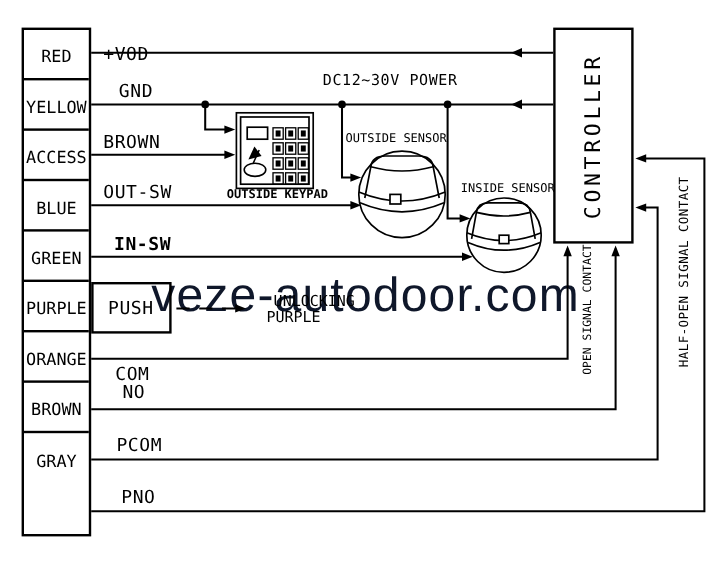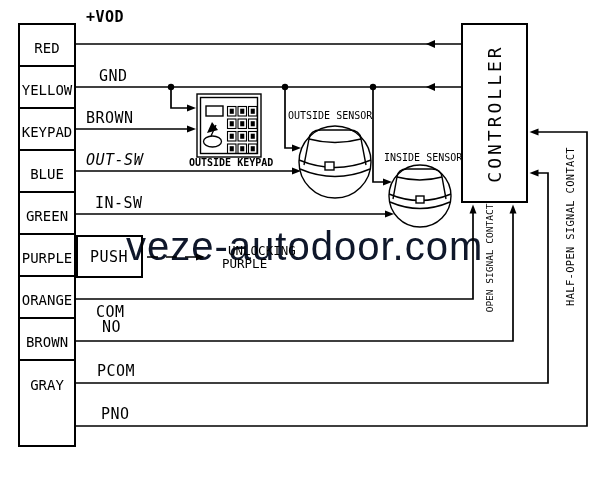--- a/index.html
+++ b/index.html
@@ -20,22 +20,22 @@
   .push-box{position:absolute;left:76px;top:235px;width:67px;height:43px;border:2px solid #000;
             box-sizing:border-box;z-index:3;background:transparent;}
   
   .controller-box{position:absolute;left:461px;top:23px;width:67px;height:180px;border:2px solid #000;
                   box-sizing:border-box;display:flex;align-items:center;justify-content:center;z-index:3;
                   background:transparent;}
   .controller-box span{transform:rotate(-90deg);white-space:nowrap;font-size:18px;letter-spacing:3px;}
   
   .lbl{position:absolute;white-space:nowrap;z-index:4;line-height:1.05;}
   .sig{font-size:15px;letter-spacing:0.5px;}
-  .s0{left:86px;top:10px;font-weight:bold;}  .s1{left:99px;top:69px;}  .s2{left:86px;top:111px;}
-  .s3{left:86px;top:153px;font-style:italic;} .s4{left:95px;top:196px;} .s5{left:90px;top:250px;}
+  .s0{left:86px;top:38px;}  .s1{left:99px;top:69px;}  .s2{left:86px;top:111px;}
+  .s3{left:86px;top:153px;} .s4{left:95px;top:196px;font-weight:bold;} .s5{left:90px;top:250px;}
   .s6{left:96px;top:305px;} .s7{left:102px;top:320px;} .s8{left:97px;top:364px;}
   .s9{left:101px;top:407px;}
   .power-lbl{left:269px;top:60px;font-size:12.5px;letter-spacing:0.5px;}
   .keypad-lbl{left:189px;top:158px;font-size:10px;font-weight:bold;}
   .osensor-lbl{left:288px;top:111px;font-size:10px;}
   .isensor-lbl{left:384px;top:153px;font-size:10px;}
   .unlock1{left:228px;top:244px;font-size:12.5px;}
   .unlock2{left:222px;top:257px;font-size:12.5px;}
   .open-lbl{left:436px;top:253px;font-size:9.5px;transform:rotate(-90deg);}
   .halfopen-lbl{left:491px;top:221px;font-size:10.5px;letter-spacing:0.3px;transform:rotate(-90deg);}
@@ -151,21 +151,21 @@
       <path d="M397,177 Q420,183 442,177" fill="none"></path>
       <path d="M389,194 Q420,207 451,194" fill="none"></path>
       <path d="M390,202 Q420,215 450,202" fill="none"></path>
       <rect x="416" y="196" width="8" height="7" fill="#fff"></rect>
     </g>
   </svg>
 
   <div class="wire-column">
     <div class="wire-cell">RED</div>
     <div class="wire-cell">YELLOW</div>
-    <div class="wire-cell">KEYPAD</div>
+    <div class="wire-cell">ACCESS</div>
     <div class="wire-cell">BLUE</div>
     <div class="wire-cell">GREEN</div>
     <div class="wire-cell">PURPLE</div>
     <div class="wire-cell">ORANGE</div>
     <div class="wire-cell">BROWN</div>
     <div class="wire-cell">GRAY</div>
   </div>
 
   <div class="push-box"></div>
 
@@ -177,20 +177,21 @@
   <div class="lbl sig s1">GND</div>
   <div class="lbl sig s2">BROWN</div>
   <div class="lbl sig s3">OUT-SW</div>
   <div class="lbl sig s4">IN-SW</div>
   <div class="lbl sig s5">PUSH</div>
   <div class="lbl sig s6">COM</div>
   <div class="lbl sig s7">NO</div>
   <div class="lbl sig s8">PCOM</div>
   <div class="lbl sig s9">PNO</div>
 
+  <div class="lbl power-lbl">DC12~30V POWER</div>
   <div class="lbl keypad-lbl">OUTSIDE KEYPAD</div>
   <div class="lbl osensor-lbl">OUTSIDE SENSOR</div>
   <div class="lbl isensor-lbl">INSIDE SENSOR</div>
   <div class="lbl unlock1">UNLOCKING</div>
   <div class="lbl unlock2">PURPLE</div>
   <div class="lbl open-lbl">OPEN SIGNAL CONTACT</div>
   <div class="lbl halfopen-lbl">HALF-OPEN SIGNAL CONTACT</div>
 
 </div>
 

